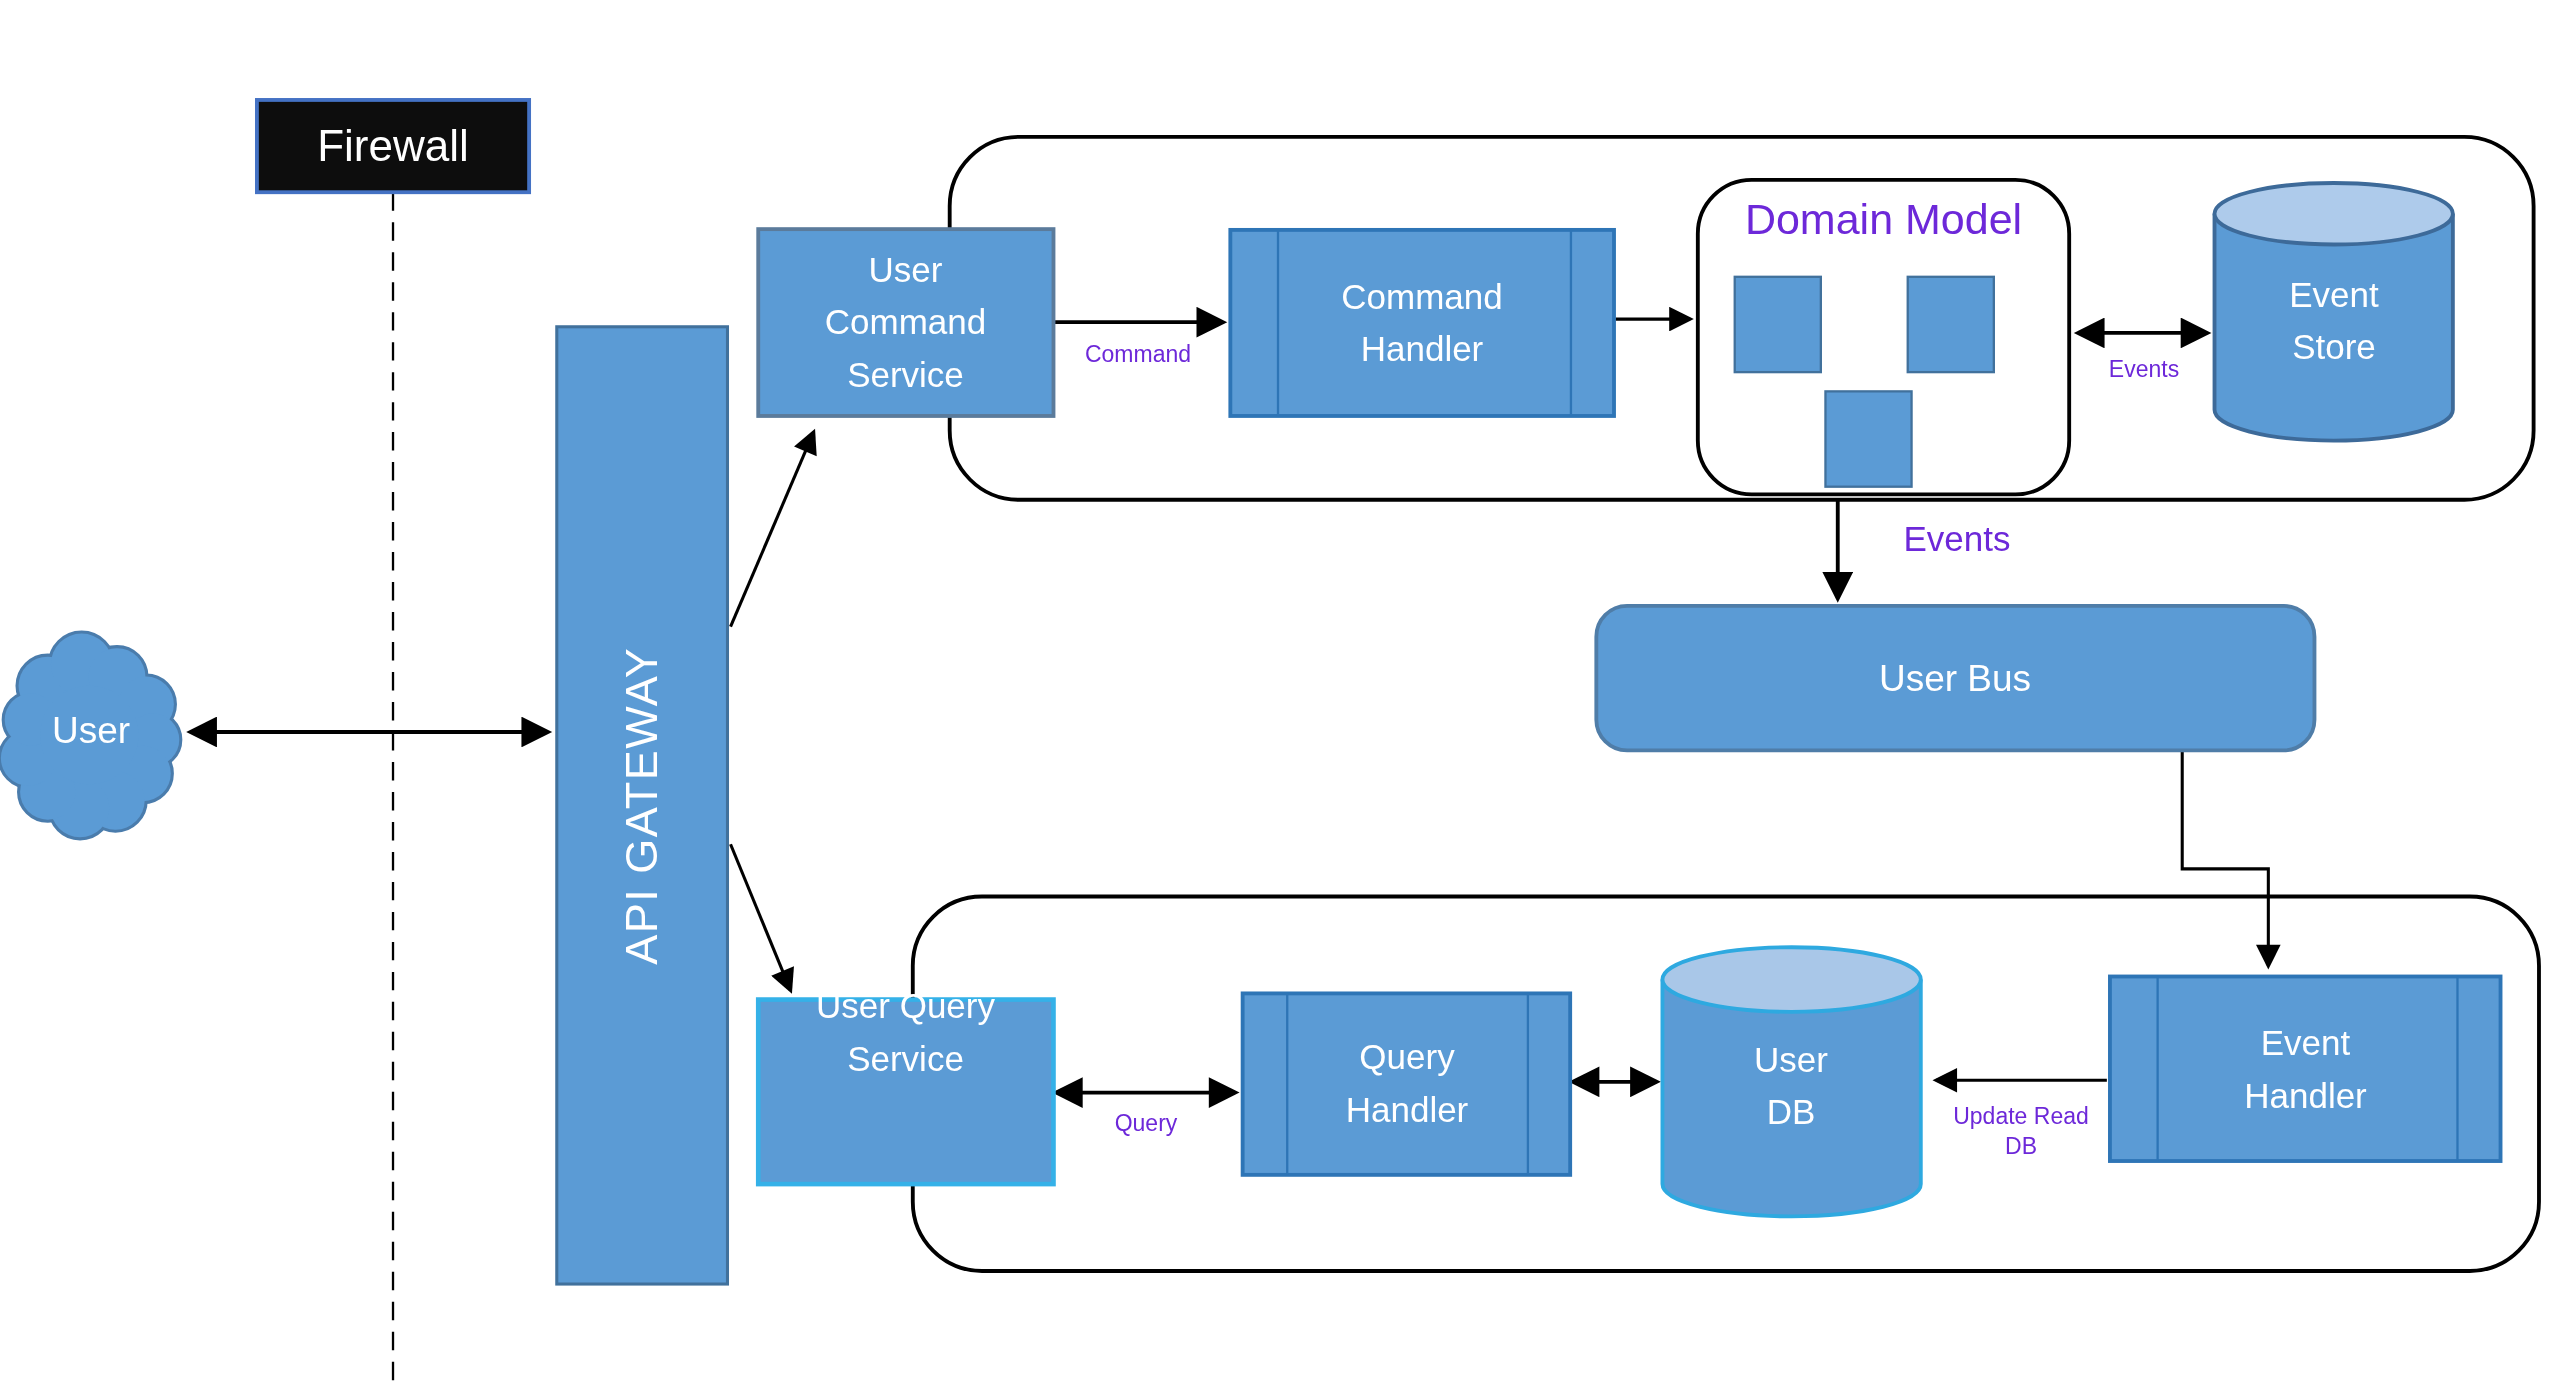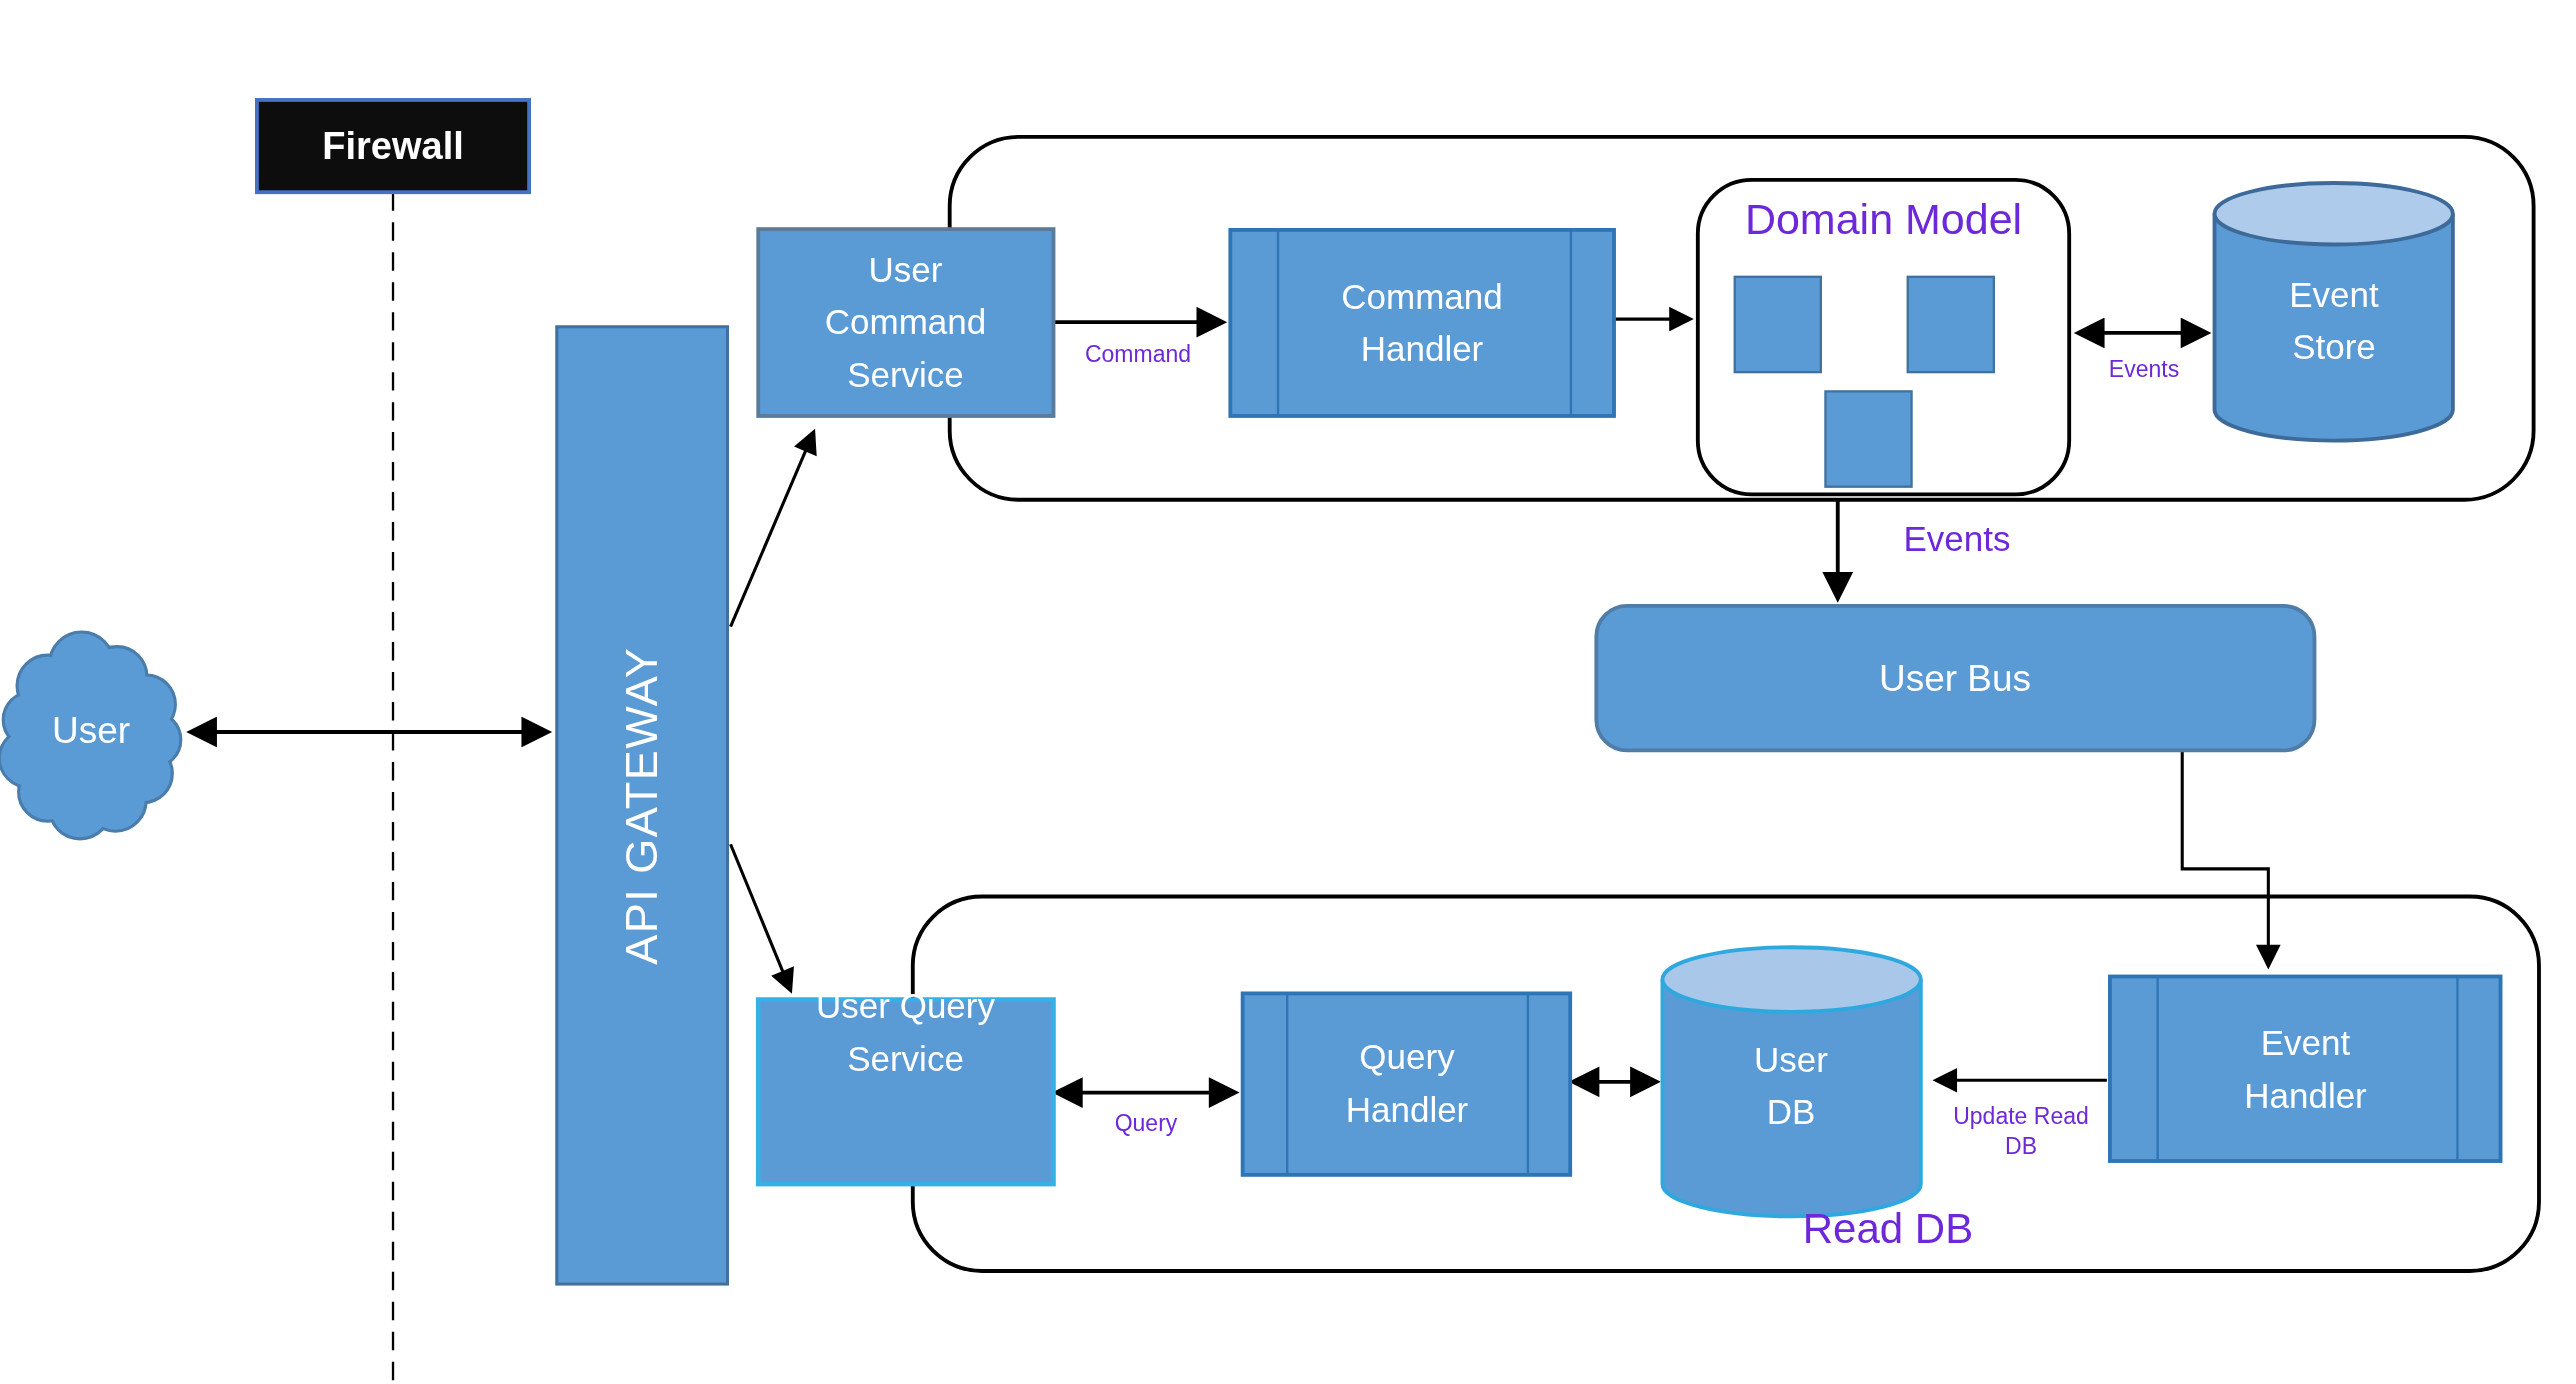--- a/index.html
+++ b/index.html
@@ -21,21 +21,21 @@
     text-align: center;
     white-space: pre-line;
     color: #ffffff;
     line-height: 1.5;
   }
   .lbl-black { color: #6d28d9; }
   .fs-node  { font-size: 35px; }
   .fs-small { font-size: 23px; line-height: 1.3; }
   .fs-big   { font-size: 42px; }
   .fs-title { font-size: 43px; }
-  .fs-fw    { font-size: 38px; font-weight: bold; }
+  .fs-fw    { font-size: 44px; }
   .fs-cloud { font-size: 37px; }
   .fs-bus   { font-size: 37px; }
   .fs-ev    { font-size: 35px; }
   .vlabel span {
     display: block;
     transform: rotate(-90deg);
     white-space: nowrap;
     font-size: 45px;
     letter-spacing: 1.5px;
   }
@@ -180,21 +180,20 @@
 Service</div>
 
     <div class="label fs-small lbl-black" style="left:1073px; top:1107px; width:146px; height:34px;">Query</div>
 
     <div class="label fs-node" style="left:1243px; top:993px; width:328px; height:181px;">Query
 Handler</div>
 
     <div class="label fs-node" style="left:1662px; top:992px; width:258px; height:188px;">User
 DB</div>
 
-    <div class="label fs-big lbl-black" style="left:1734px; top:1201px; width:308px; height:54px;">Read DB</div>
 
     <div class="label fs-small lbl-black" style="left:1935px; top:1095px; width:172px; height:73px;">Update Read
 DB</div>
 
     <div class="label fs-node" style="left:2110px; top:977px; width:391px; height:185px;">Event
 Handler</div>
   </div>
 
 </div>
 

